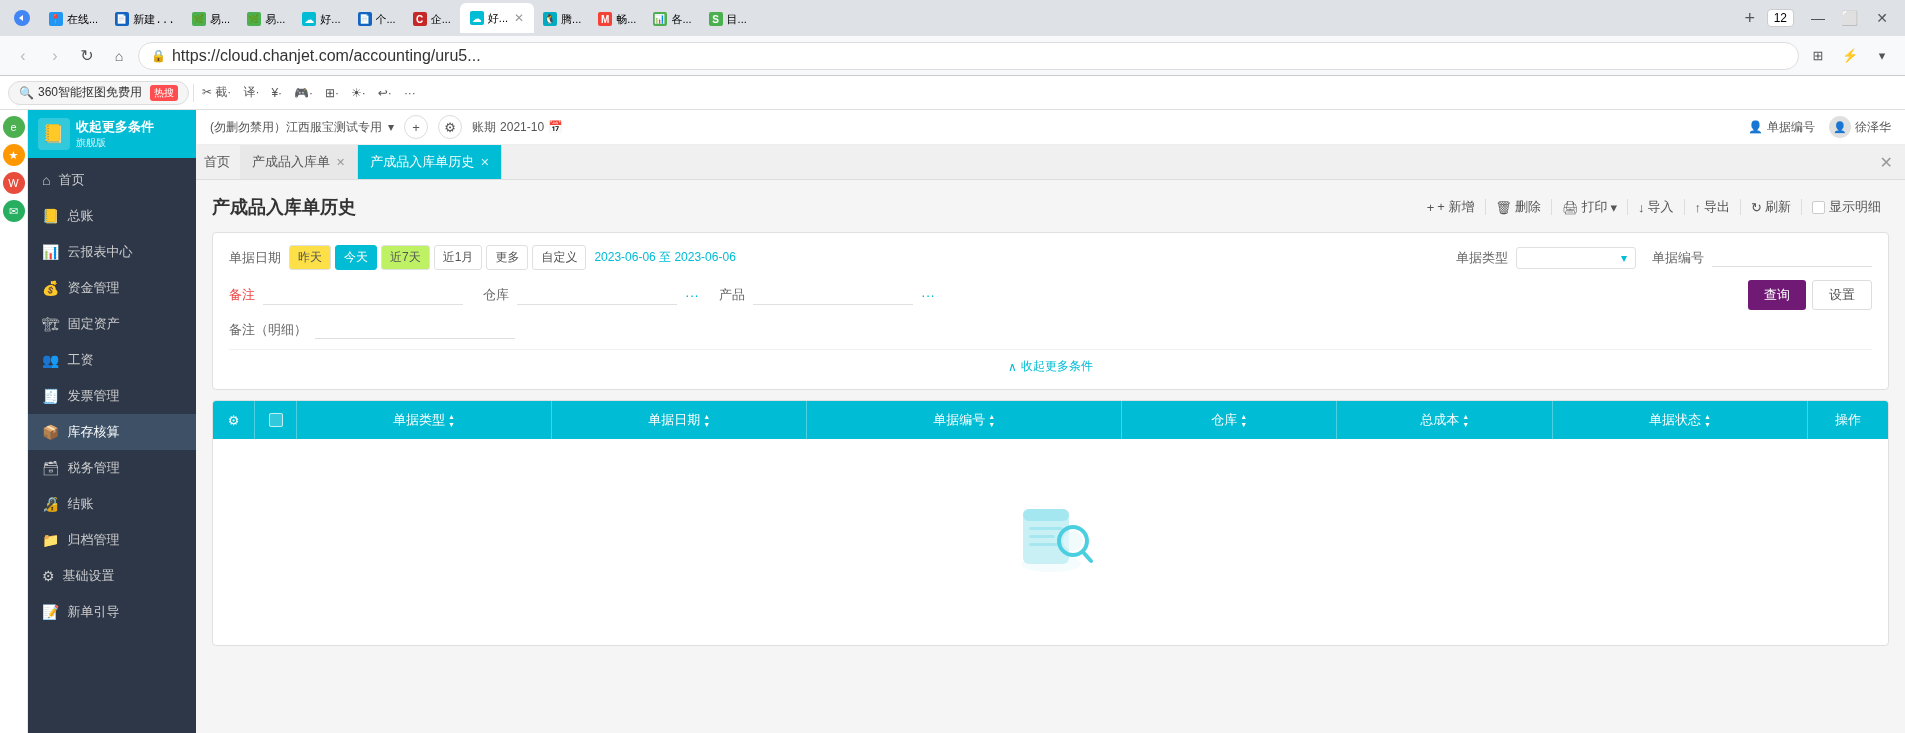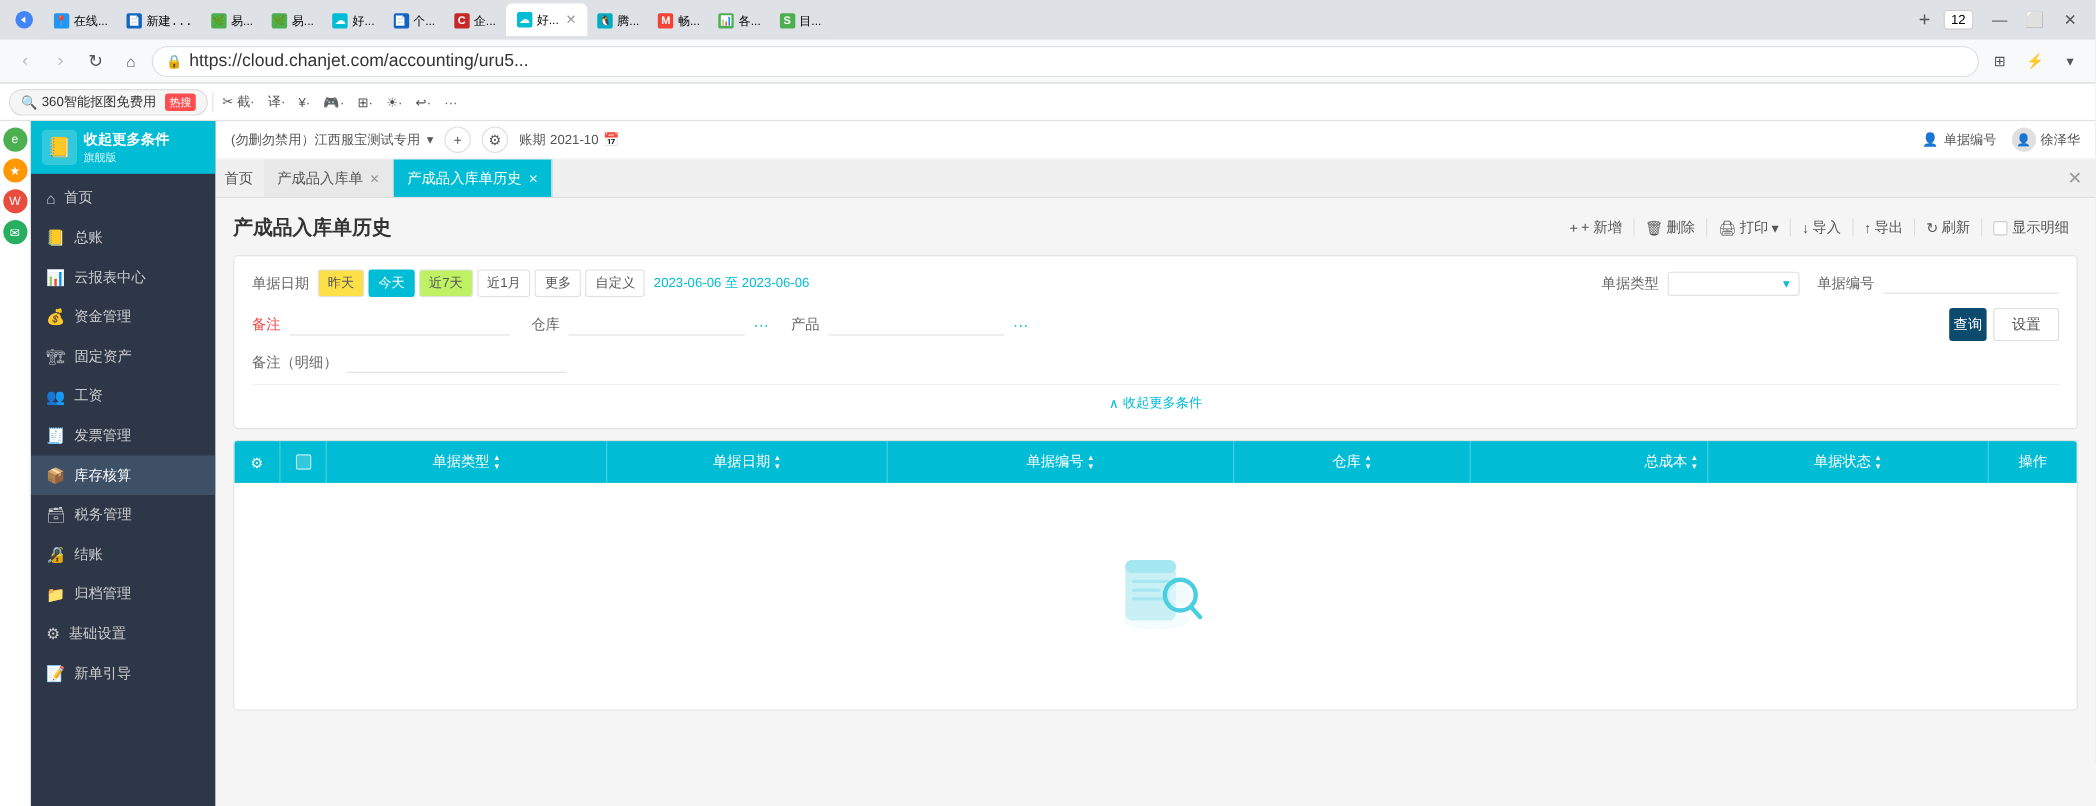--- a/index.html
+++ b/index.html
@@ -335,21 +335,21 @@
                 <span style="color:#00bcd4;cursor:pointer;font-size:14px;">···</span>
               </div>
 
               <div style="display:flex;align-items:center;gap:8px;">
                 <span style="color:#666;font-size:13px;white-space:nowrap;">产品</span>
                 <input type="text" style="border-top: none; border-right: none; border-left: none; border-image: initial; border-bottom: 1px solid rgb(224, 224, 224); padding: 2px 4px; font-size: 12px; color: rgb(51, 51, 51); outline: none; width: 160px;">
                 <span style="color:#00bcd4;cursor:pointer;font-size:14px;">···</span>
               </div>
 
               <div style="margin-left:auto;display:flex;gap:6px;">
-                <button style="background:#0c4a6e;color:#fff;border:none;border-radius:3px;padding:5px 4px;font-size:13px;cursor:pointer;">查询</button>
+                <button style="background:#701a75;color:#fff;border:none;border-radius:3px;padding:5px 16px;font-size:13px;cursor:pointer;">查询</button>
                 <button style="background:#fff;color:#555;border:1px solid #ddd;border-radius:3px;padding:5px 16px;font-size:13px;cursor:pointer;">设置</button>
               </div>
             </div>
 
             <div style="display:flex;align-items:center;gap:8px;margin-top:10px;">
               <span style="color:#666;font-size:13px;white-space:nowrap;">备注（明细）</span>
               <input type="text" style="border-top: none; border-right: none; border-left: none; border-image: initial; border-bottom: 1px solid rgb(224, 224, 224); padding: 2px 4px; font-size: 12px; color: rgb(51, 51, 51); outline: none; width: 200px;">
             </div>
 
             <div style="display:flex;align-items:center;justify-content:center;gap:4px;color:#00bcd4;font-size:12px;cursor:pointer;padding:8px 0 2px;border-top:1px solid #f0f0f0;margin-top:10px;">
@@ -386,21 +386,21 @@
                     <span style="font-size:7px;line-height:1;">▼</span>
                   </div>
               </div>
               <div style="display:flex;align-items:center;justify-content:center;padding:0 8px;font-size:13px;border-right:1px solid rgba(255,255,255,0.3);height:100%;flex:1;gap:3px;">
                 <span>仓库</span>
                 <div style="display:flex;flex-direction:column;gap:1px;">
                     <span style="font-size:7px;line-height:1;">▲</span>
                     <span style="font-size:7px;line-height:1;">▼</span>
                   </div>
               </div>
-              <div style="display:flex;align-items:center;justify-content:flex-end;padding:0 8px;font-size:13px;border-right:1px solid rgba(255,255,255,0.3);height:100%;flex:1;gap:3px;">
+              <div style="display:flex;align-items:center;justify-content:center;padding:0 8px;font-size:13px;border-right:1px solid rgba(255,255,255,0.3);height:100%;flex:1;gap:3px;">
                 <span>总成本</span>
                 <div style="display:flex;flex-direction:column;gap:1px;">
                     <span style="font-size:7px;line-height:1;">▲</span>
                     <span style="font-size:7px;line-height:1;">▼</span>
                   </div>
               </div>
               <div style="display:flex;align-items:center;justify-content:center;padding:0 8px;font-size:13px;border-right:1px solid rgba(255,255,255,0.3);height:100%;flex:1.2;gap:3px;">
                 <span>单据状态</span>
                 <div style="display:flex;flex-direction:column;gap:1px;">
                     <span style="font-size:7px;line-height:1;">▲</span>

